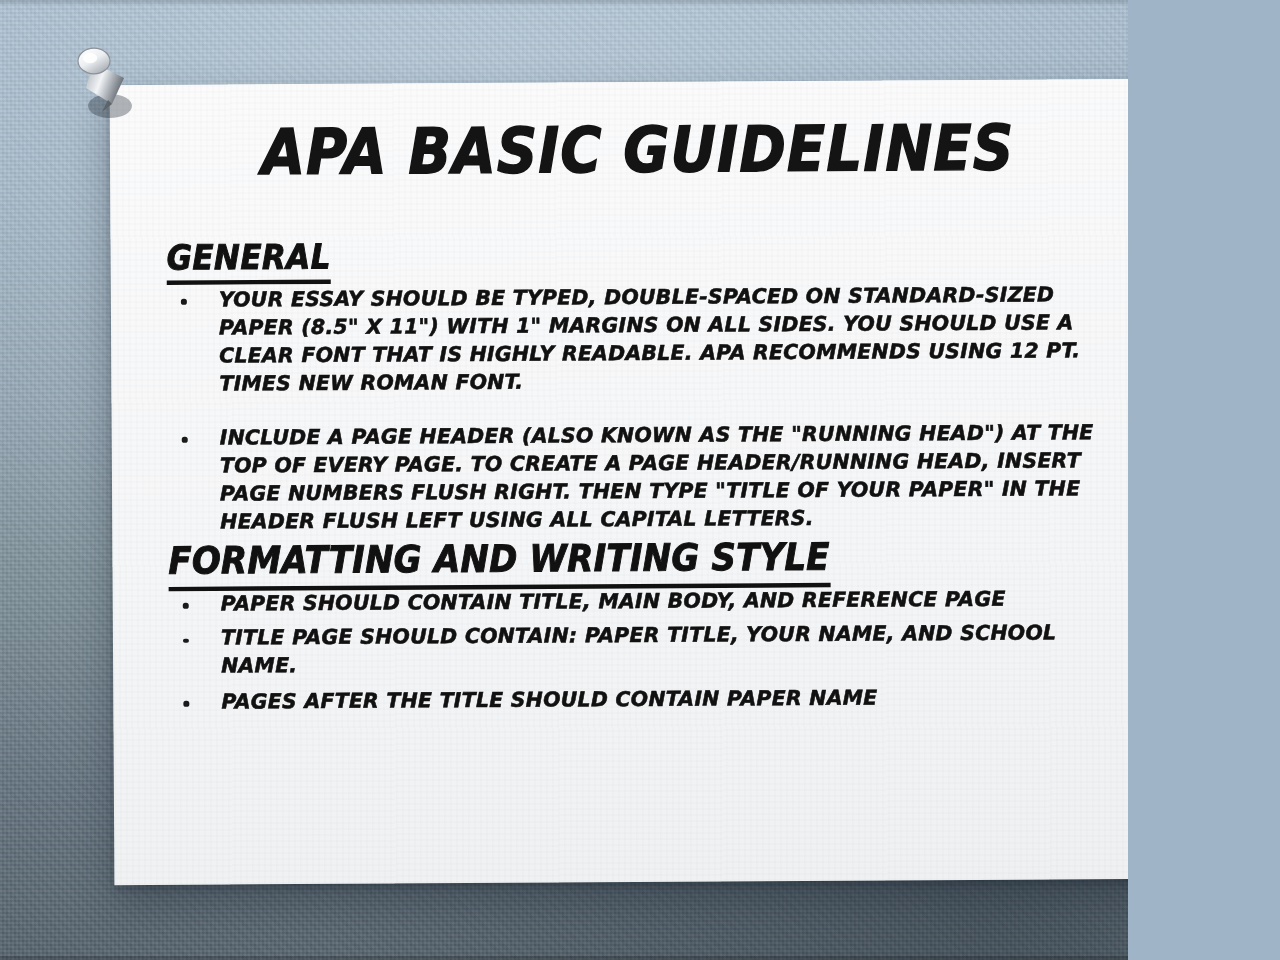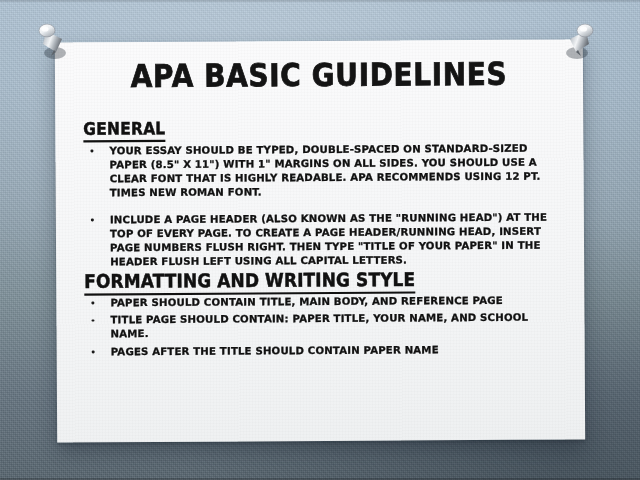--- a/index.html
+++ b/index.html
@@ -10,31 +10,32 @@
     overflow: hidden;
   }
   body {
     font-family: "DejaVu Sans", sans-serif;
     background: #9fb4c7;
   }
 
   
   #slide {
     position: relative;
-    width: 640px;
+    width: 564px;
     height: 480px;
     overflow: hidden;
     background:
       linear-gradient(180deg,
         #abc0d2 0%,
         #a3b8c9 18%,
         #93a6b4 42%,
         #7e9099 62%,
         #657480 82%,
         #56646e 100%);
+    font-style: italic;
   }
   
   #slide-texture {
     position: absolute;
     inset: 0;
     background-image:
       repeating-linear-gradient(0deg,   rgba(255,255,255,.055) 0 1px, rgba(0,0,0,.045) 1px 2px),
       repeating-linear-gradient(90deg,  rgba(255,255,255,.05)  0 1px, rgba(0,0,0,.04)  1px 2px),
       repeating-linear-gradient(45deg,  rgba(255,255,255,.025) 0 2px, rgba(0,0,0,.02)  2px 4px);
     opacity: .85;

